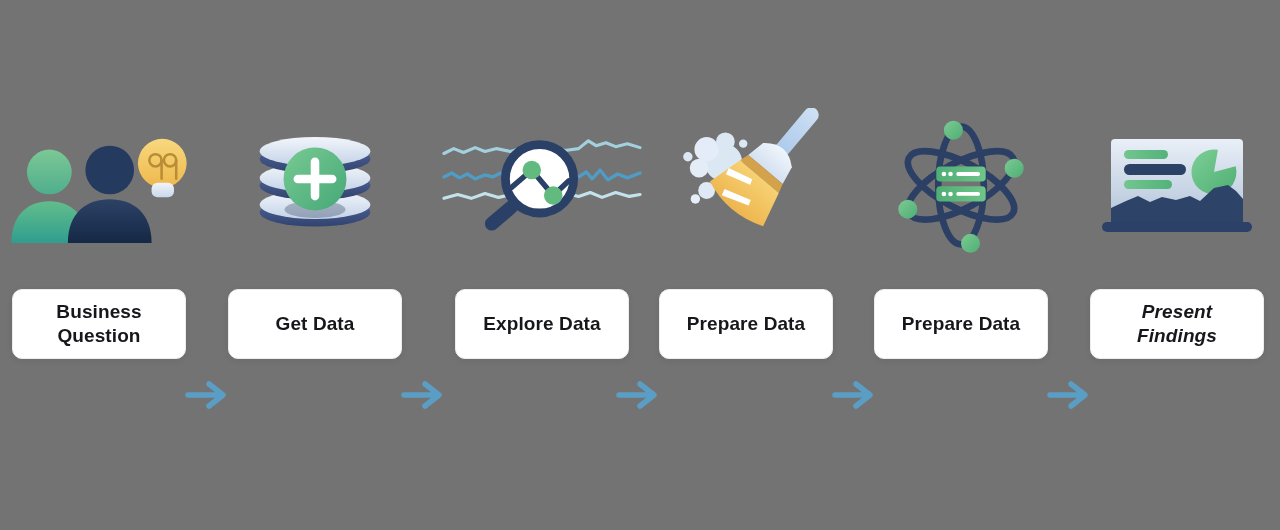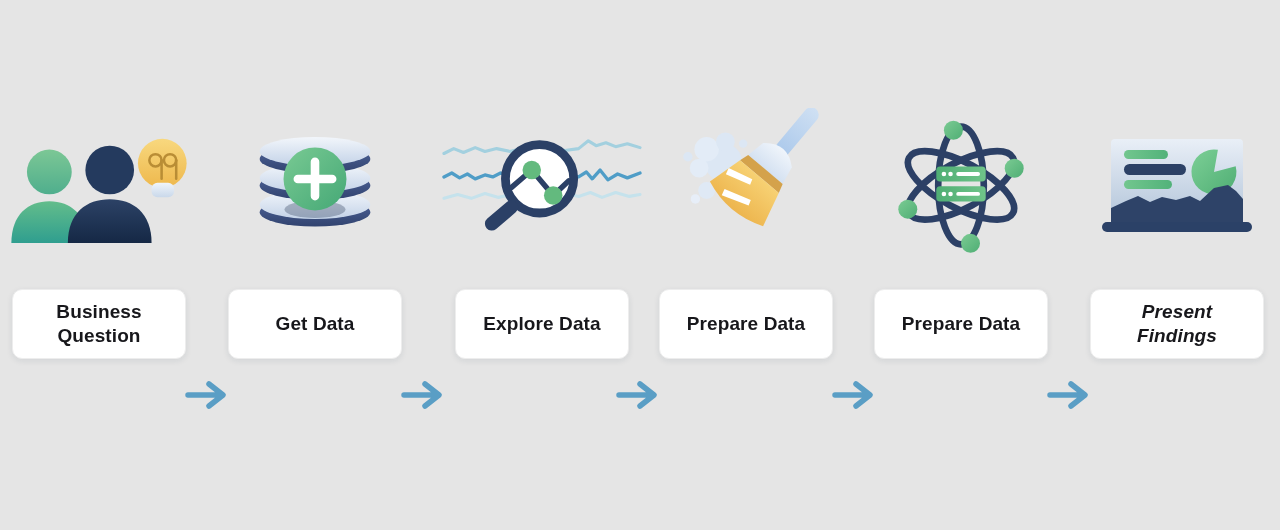--- a/index.html
+++ b/index.html
@@ -1,17 +1,17 @@
 <!DOCTYPE html>
 <html><head>
 <meta charset="utf-8">
 <style>
   html,body { margin:0; padding:0; background:#ffffff; }
   body { font-family:"Liberation Sans", sans-serif; }
-  .canvas { position:relative; width:1280px; height:530px; background:#e5e5e5; overflow:hidden; }
+  .canvas { position:relative; width:1280px; height:530px; background:#737373; overflow:hidden; }
   .step { position:absolute; top:0; width:174px; height:530px; }
   .step.s1 { left:12px; }
   .step.s2 { left:228px; }
   .step.s3 { left:455px; }
   .step.s4 { left:659px; }
   .step.s5 { left:874px; }
   .step.s6 { left:1090px;font-style:italic; }
   .icon-box { position:absolute; left:50%; transform:translateX(-50%); }
   .s1 .icon-box { width:185px; top:134px; }
   .s2 .icon-box { width:124px; top:136px; }

